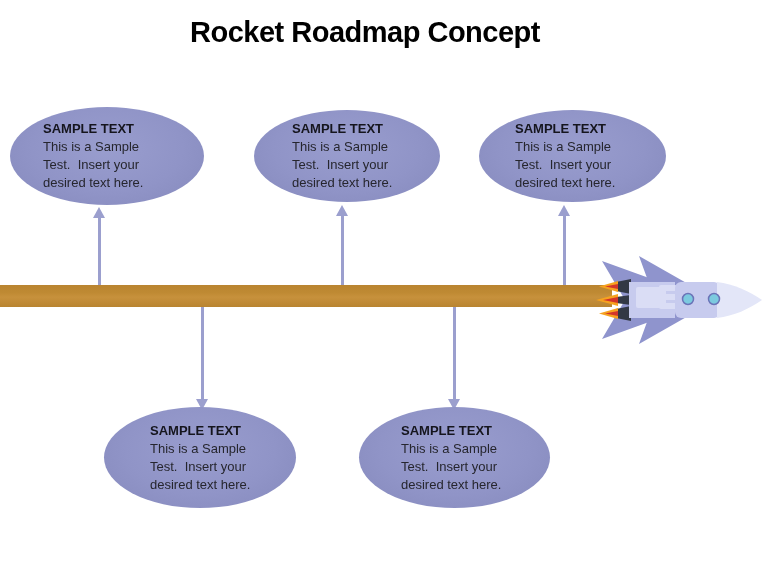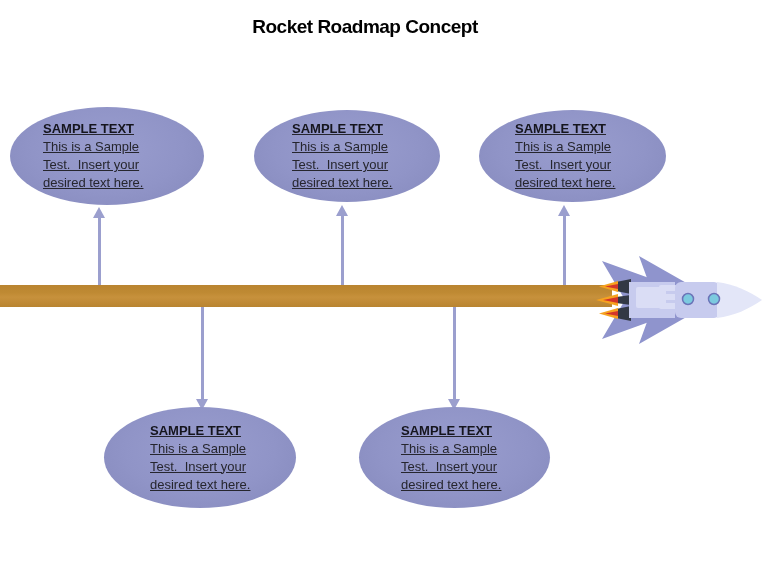--- a/index.html
+++ b/index.html
@@ -5,36 +5,36 @@
   html,body { margin:0; padding:0; background:#ffffff; }
   #slide {
     position:relative; width:768px; height:576px; overflow:hidden;
     background:#ffffff;
     font-family:"Liberation Sans", sans-serif;
   }
   
   .slide-title {
     position:absolute; top:16px; left:0; width:730px;
     text-align:center;
-    font-size:19px; font-weight:bold; letter-spacing:-0.5px;
+    font-size:29px; font-weight:bold; letter-spacing:-0.5px;
     color:var(--title-text,#000000);
   }
   
   .timeline-bar {
     position:absolute; left:0; top:285px; width:612px; height:22px;
     background:linear-gradient(180deg,#b98430 0%, var(--timeline-bar,#BF8A33) 35%, #c7913c 55%, #b98430 100%);
   }
   
   .bubble {
     position:absolute; border-radius:50%;
     background:radial-gradient(ellipse at 50% 42%, #999DCE 0%, var(--ellipse-fill,#9094C7) 55%, #8589BC 100%);
     display:flex; flex-direction:column; justify-content:center;
     box-sizing:border-box;
     color:var(--ellipse-text,#26262E);
-    font-size:13px; line-height:18px;text-decoration:underline;
+    font-size:13px; line-height:18px;
   }
   .bubble .hdr { font-weight:bold; color:#15151d; white-space:pre; }
   .bubble .ln  { white-space:pre; }
   .b1 { left:10px;  top:107px; width:194px; height:98px;  padding-left:33px; }
   .b2 { left:254px; top:110px; width:186px; height:92px;  padding-left:38px; }
   .b3 { left:479px; top:110px; width:187px; height:92px;  padding-left:36px; }
   .b4 { left:104px; top:407px; width:192px; height:101px; padding-left:46px; }
   .b5 { left:359px; top:407px; width:191px; height:101px; padding-left:42px; }
   
   .arrow-line {

